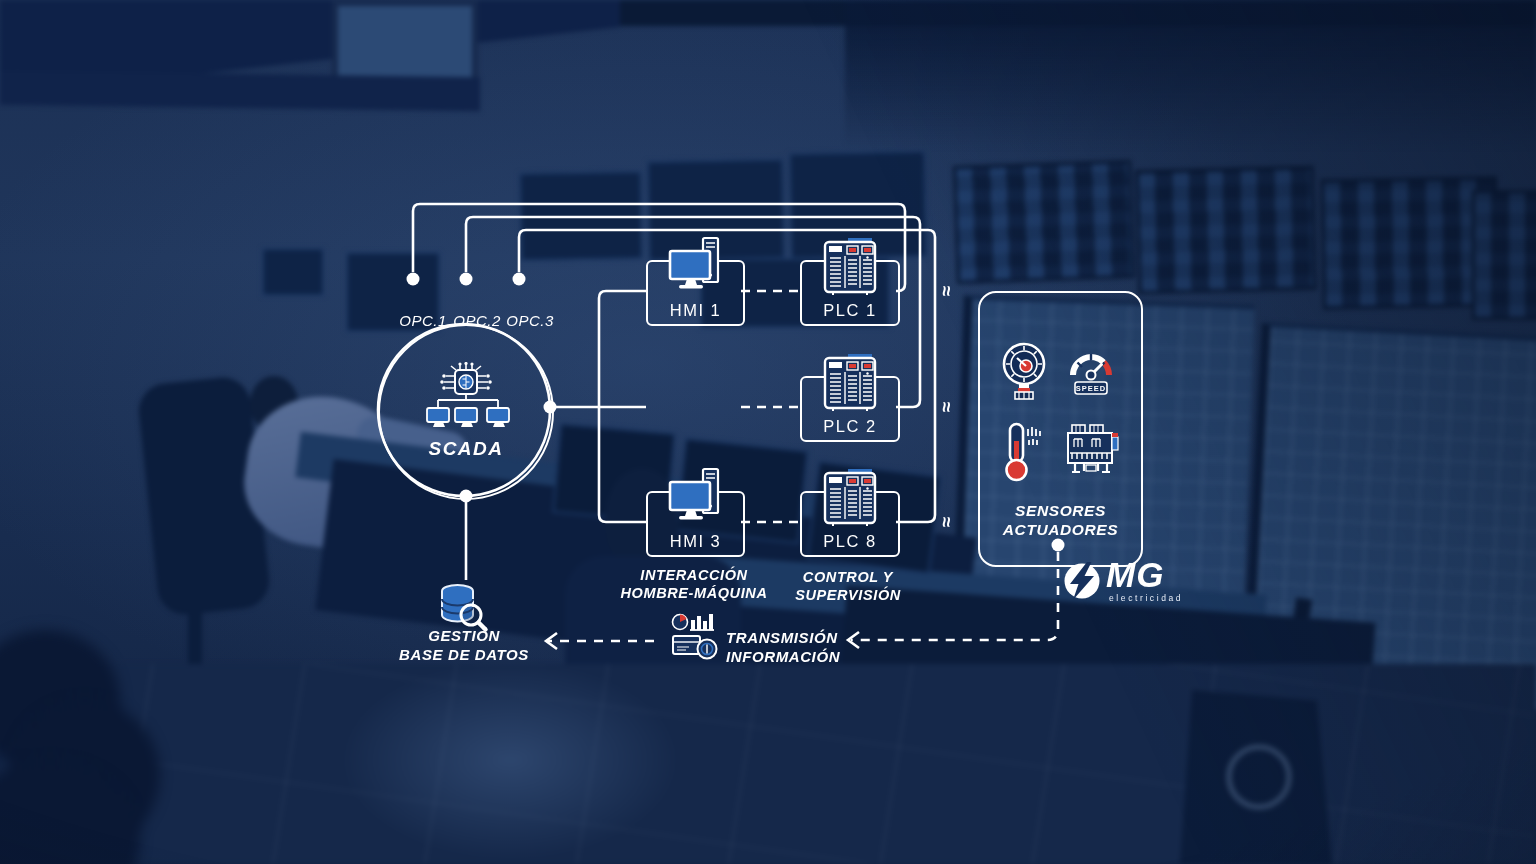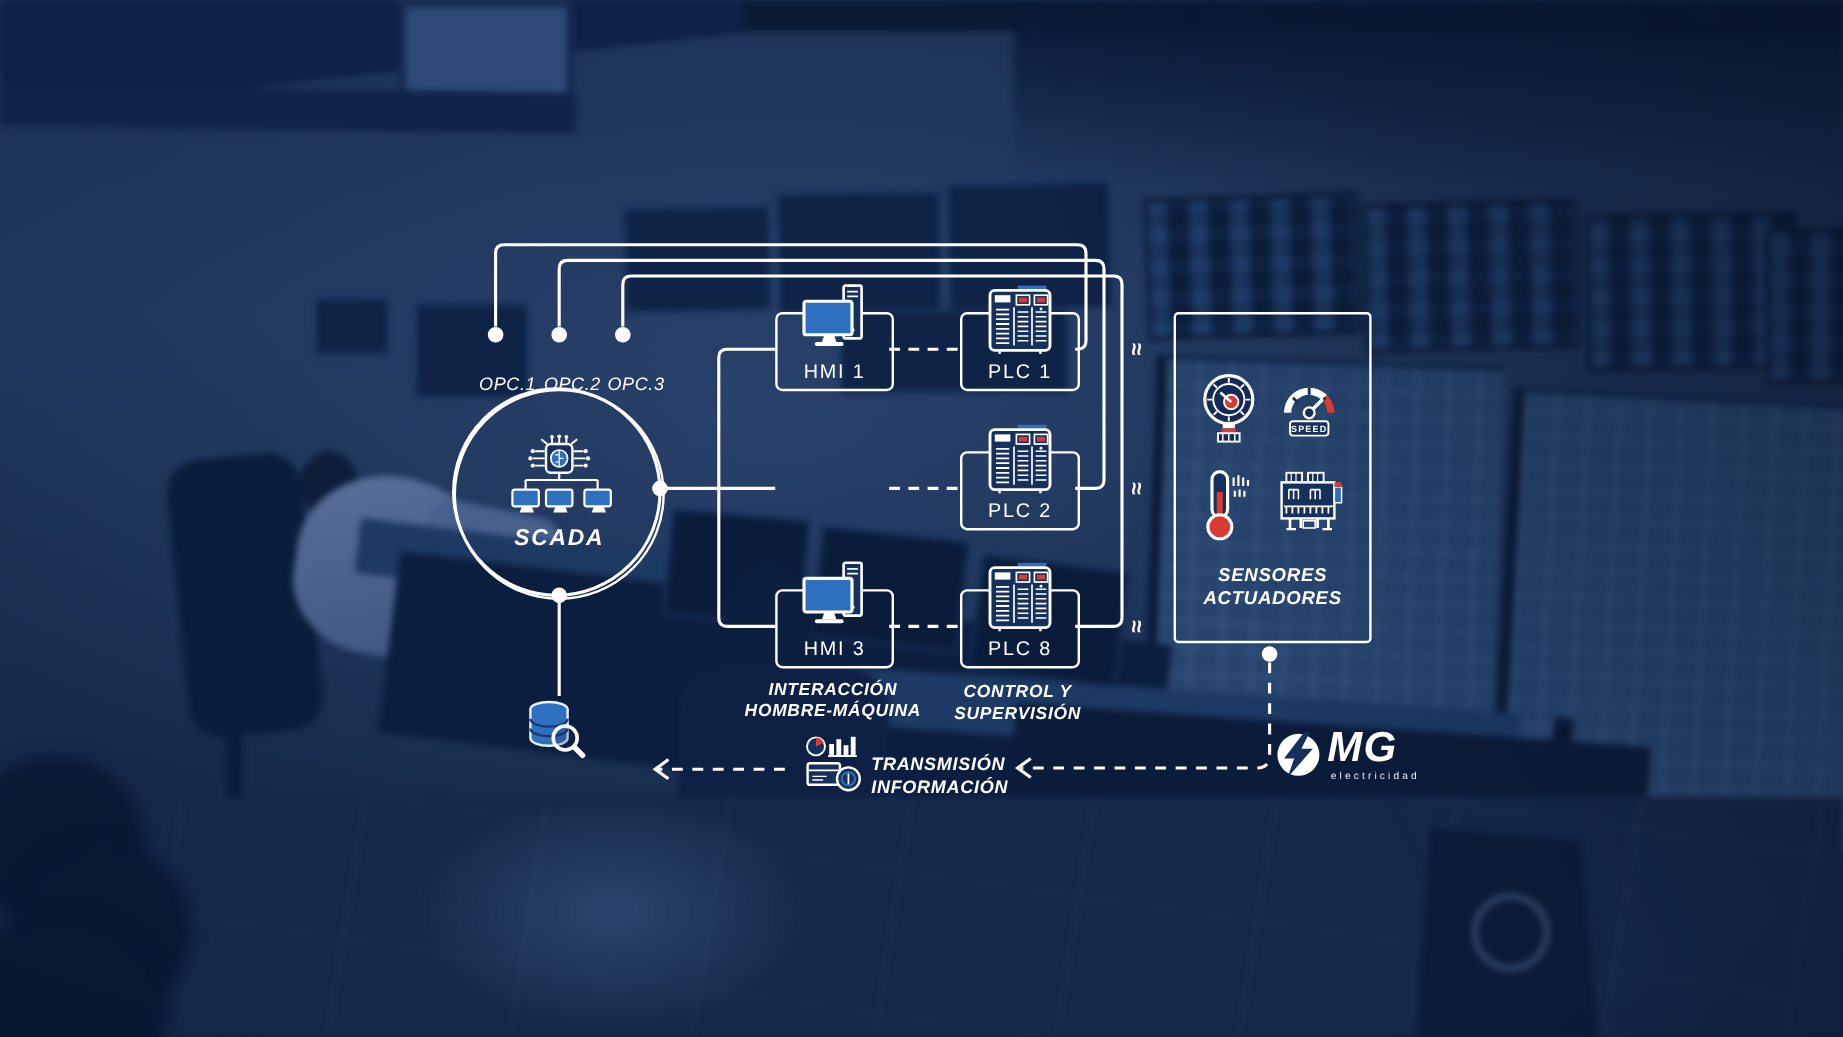--- a/index.html
+++ b/index.html
@@ -40,29 +40,29 @@
   .node-box{position:absolute;border:2.5px solid #fff;border-radius:6px;text-decoration:underline;}
   .node-box .nlabel{position:absolute;left:0;right:0;bottom:4px;text-align:center;
      font-size:16.5px;letter-spacing:1.5px;color:#fff;}
   .node-box .nicon{position:absolute;left:50%;transform:translateX(-50%);top:-26px;}
   .scada-circle{position:absolute;left:378px;top:324px;width:172px;height:172px;
      border:2.5px solid #fff;border-radius:50%;}
   .scada-label{position:absolute;left:0;right:0;top:112px;text-align:center;
      font-size:19px;font-weight:bold;font-style:italic;letter-spacing:1.5px;}
   .scada-icn{position:absolute;left:50%;top:36px;transform:translateX(-50%);}
   .opc-label{position:absolute;width:70px;text-align:center;font-size:15px;font-style:italic;letter-spacing:.5px;}
-  .sens-box{position:absolute;left:978px;top:260px;width:161px;height:272px;
-     border:2.5px solid #fff;border-radius:4px;}
+  .sens-box{position:absolute;left:978px;top:291px;width:161px;height:272px;
+     border:2.5px solid #fff;border-radius:18px;}
   .sens-title{position:absolute;left:0;right:0;top:208px;text-align:center;
      font-weight:bold;font-style:italic;font-size:15.5px;line-height:19px;letter-spacing:.6px;}
   .cap{position:absolute;text-align:center;font-weight:bold;font-style:italic;
      font-size:14.5px;line-height:17.5px;letter-spacing:.6px;}
   .approx{position:absolute;font-size:19px;font-weight:bold;transform:rotate(90deg);color:#fff;}
   .flow-label{position:absolute;font-weight:bold;font-style:italic;font-size:15px;line-height:19px;letter-spacing:.6px;}
-  .logo{position:absolute;left:1062px;top:561px;width:180px;height:50px;margin-top:48px;}
+  .logo{position:absolute;left:1062px;top:561px;width:180px;height:50px;}
   .logo-mg{position:absolute;left:44px;top:-6px;font-size:35px;font-weight:bold;font-style:italic;letter-spacing:1px;}
   .logo-sub{position:absolute;left:47px;top:32px;font-size:8.5px;letter-spacing:2.6px;color:#e8eef8;text-align:center;}
 </style>
 </head>
 <body>
 
 <div class="stage">
 
   <div class="bg">
     <div class="bg-glow"></div>
@@ -340,20 +340,24 @@
     <div>HOMBRE-MÁQUINA</div>
   </div>
 
   <svg style="position:absolute;left:437px;top:580px;" width="54" height="54" viewBox="0 0 54 54">
     <ellipse cx="20.5" cy="11" rx="15.5" ry="6" fill="#2f6fc0" stroke="#e8f0fb" stroke-width="2"></ellipse>
     <path d="M5 11 V35 c0 3.6 7 6.5 15.5 6.5 S36 38.6 36 35 V11" fill="#2f6fc0" stroke="#e8f0fb" stroke-width="2"></path>
     <path d="M5 19 c0 3.6 7 6.5 15.5 6.5 S36 22.6 36 19 M5 27 c0 3.6 7 6.5 15.5 6.5 S36 30.6 36 27" fill="none" stroke="#1b3a6b" stroke-width="2"></path>
     <circle cx="34" cy="35" r="10" fill="rgba(22,48,92,.25)" stroke="#fff" stroke-width="3"></circle>
     <path d="M41.5 42.5 L48.5 49.5" stroke="#fff" stroke-width="4.5" stroke-linecap="round"></path>
   </svg>
+  <div class="flow-label" style="left:384px;top:626px;width:160px;text-align:center;">
+    <div>GESTIÓN</div>
+    <div>BASE DE DATOS</div>
+  </div>
 
   <svg style="position:absolute;left:670px;top:608px;" width="50" height="54" viewBox="0 0 50 54">
     <circle cx="10" cy="14" r="7.5" fill="#16305c" stroke="#fff" stroke-width="1.6"></circle>
     <path d="M10 14 L10 6.5 A7.5 7.5 0 0 1 16.5 11 Z" fill="#d93a33"></path>
     <path d="M20 22 h24" stroke="#fff" stroke-width="1.8"></path>
     <rect x="21" y="12" width="4" height="10" fill="#fff"></rect>
     <rect x="27" y="8" width="4" height="14" fill="#fff"></rect>
     <rect x="33" y="13" width="4" height="9" fill="#fff"></rect>
     <rect x="39" y="6" width="4" height="16" fill="#fff"></rect>
     <rect x="3" y="28" width="27" height="18" rx="2" fill="#16305c" stroke="#fff" stroke-width="2"></rect>

